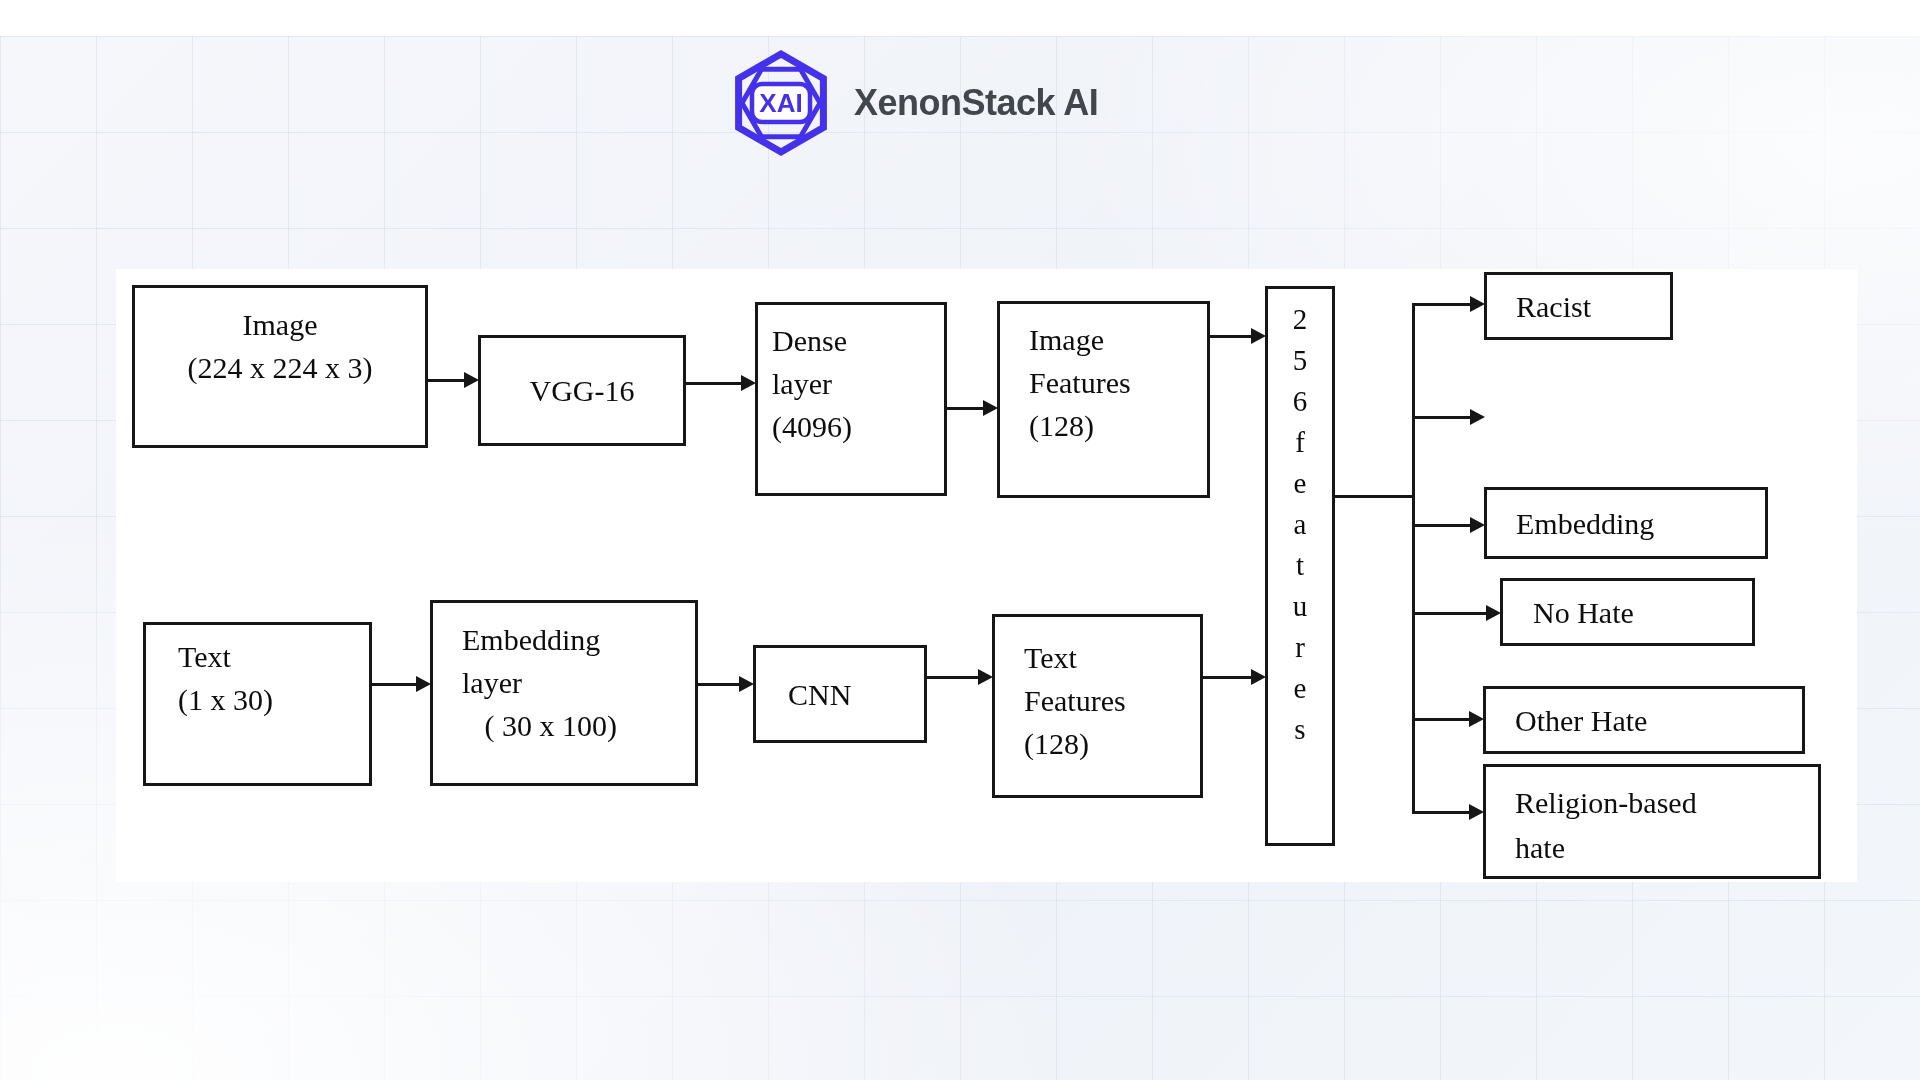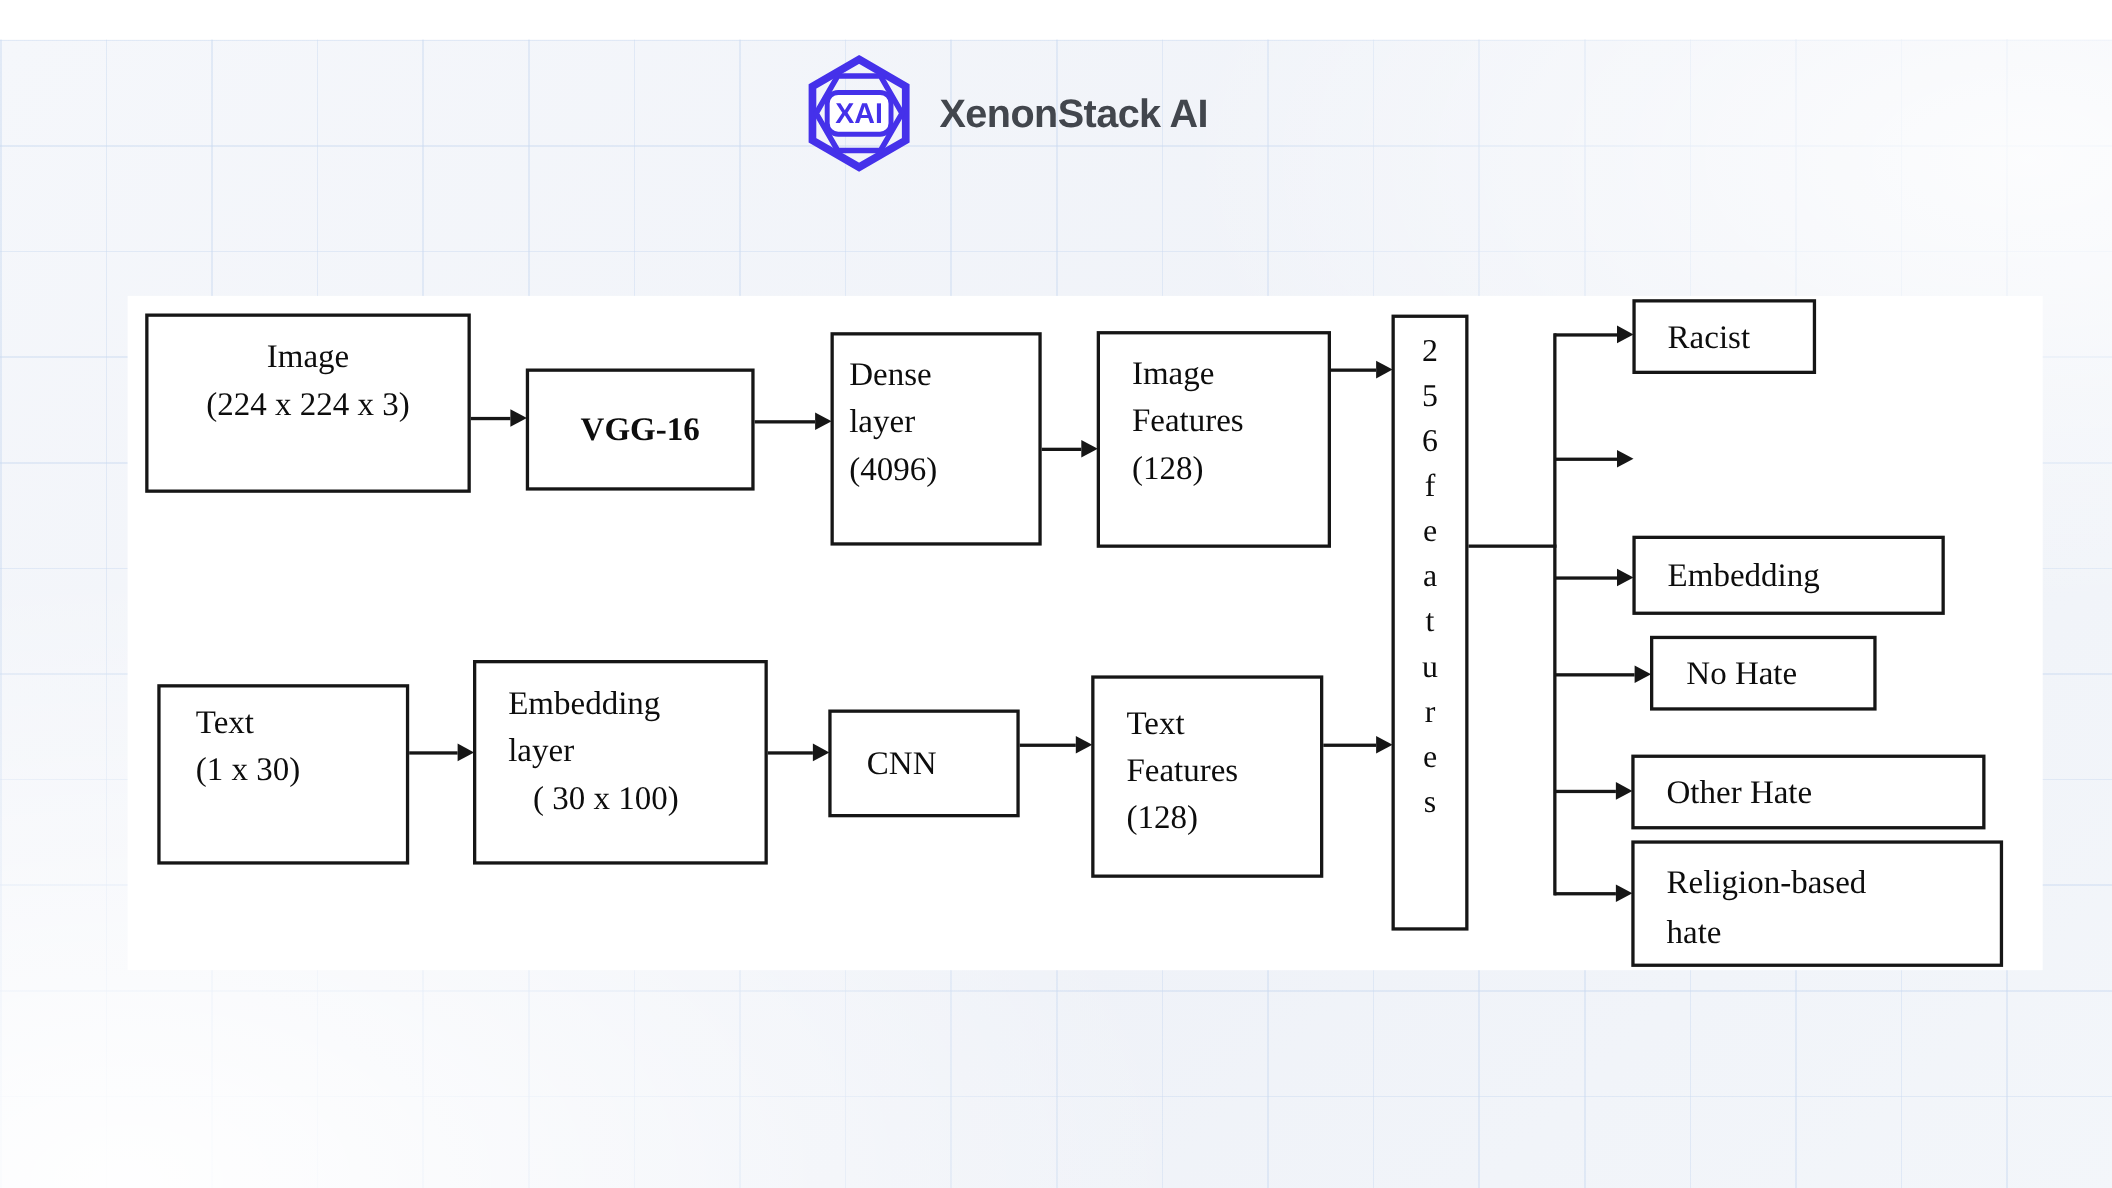--- a/index.html
+++ b/index.html
@@ -21,21 +21,21 @@
     position:absolute;left:854px;top:14px;height:106px;line-height:106px;
     font-family:"Liberation Sans", sans-serif;font-weight:700;font-size:36px;
     color:#42464d;letter-spacing:-.5px;
   }
   .dbox{
     position:absolute;box-sizing:border-box;background:#fff;border:3px solid #161616;
     color:#0d0d0d;font-size:30px;line-height:43px;white-space:pre;
   }
   .pad{padding-left:29px;}
   .ctr{text-align:center;}
-  .flexc{display:flex;align-items:center;justify-content:center;font-weight:bold;}
+  .flexc{display:flex;align-items:center;justify-content:center;}
   .flexl{display:flex;align-items:center;}
   .fusion{font-size:29px;line-height:41px;text-align:center;padding-top:10px;}
   .arr{position:absolute;height:3px;background:#161616;}
   .arr::after{
     content:'';position:absolute;right:-15px;top:-7px;width:0;height:0;
     border-top:8px solid transparent;border-bottom:8px solid transparent;
     border-left:15px solid #161616;
   }
   .hline{position:absolute;height:3px;background:#161616;}
   .vline{position:absolute;width:3px;background:#161616;}
@@ -88,23 +88,23 @@
 6
 f
 e
 a
 t
 u
 r
 e
 s</div>
 
-  <div class="dbox flexl" style="left:1484px;top:236px;width:167px;height:68px;padding-left:29px;">Racist</div>
+  <div class="dbox flexl" style="left:1484px;top:236px;width:189px;height:68px;padding-left:29px;">Racist</div>
   <div class="dbox flexl" style="left:1484px;top:451px;width:284px;height:72px;padding-left:29px;">Embedding</div>
-  <div class="dbox flexl" style="left:1500px;top:542px;width:206px;height:68px;padding-left:30px;">No Hate</div>
+  <div class="dbox flexl" style="left:1500px;top:542px;width:255px;height:68px;padding-left:30px;">No Hate</div>
   <div class="dbox flexl" style="left:1483px;top:650px;width:322px;height:68px;padding-left:29px;">Other Hate</div>
   <div class="dbox pad" style="left:1483px;top:728px;width:338px;height:115px;padding-top:13px;line-height:45px;">Religion-based
 hate</div>
 
   <div class="arr" style="left:428px;top:343px;width:36px;"></div>
   <div class="arr" style="left:686px;top:346px;width:55px;"></div>
   <div class="arr" style="left:947px;top:371px;width:36px;"></div>
   <div class="arr" style="left:1210px;top:299px;width:41px;"></div>
 
   <div class="arr" style="left:372px;top:647px;width:44px;"></div>

